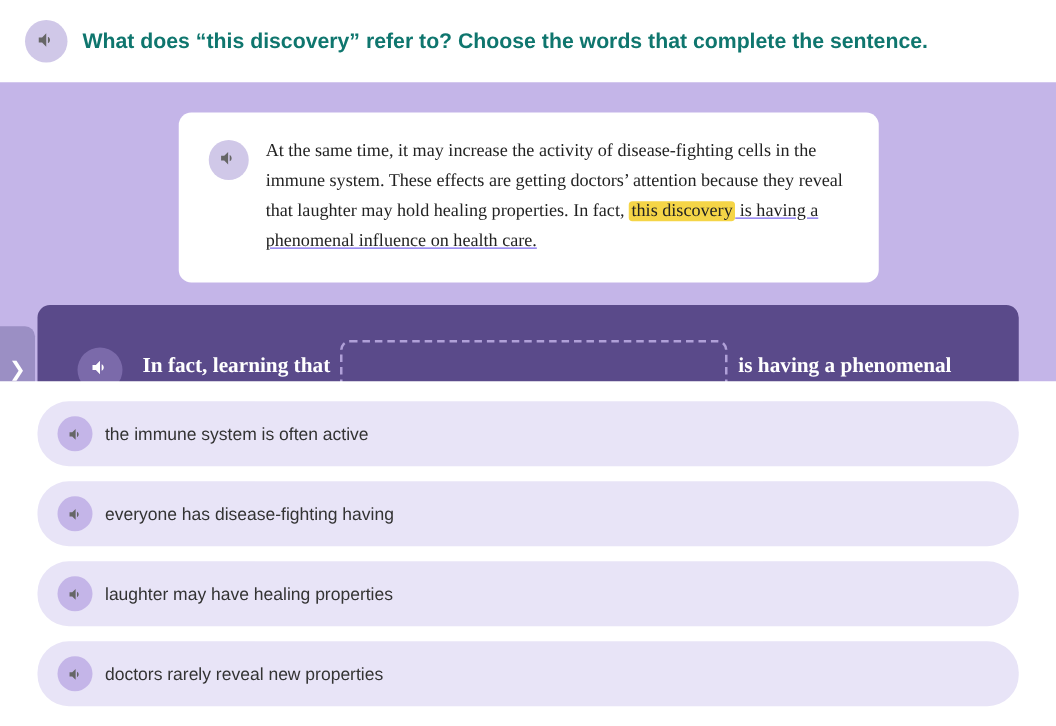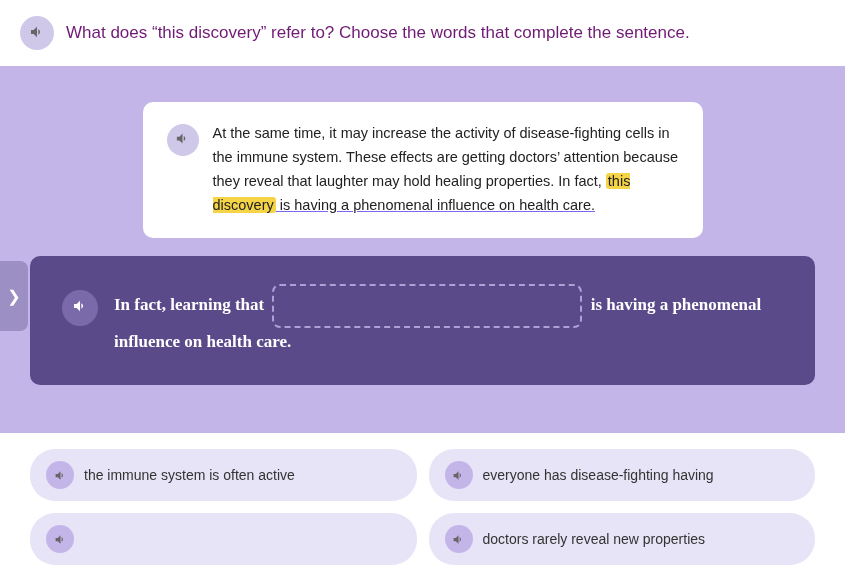--- a/index.html
+++ b/index.html
@@ -16,39 +16,40 @@
     .header {
       background: white;
       padding: 16px 20px;
       display: flex;
       align-items: center;
       gap: 12px;
       min-height: 60px;
     }
     .header-text {
       font-size: 17px;
-      font-weight: normal;
-      color: #701a75;
+      font-weight: bold;
+      color: #0f766e;
     }
 
     
     .main-area {
       background: #c4b5e8;
       padding: 20px 30px;
       position: relative;
     }
 
     
     .passage-card {
       background: white;
       border-radius: 10px;
       padding: 20px 24px;
-      margin: 16px auto;
+      margin: 4px auto;
       max-width: 560px;
       position: relative;
+      font-family: Liberation Serif, serif;
     }
     .passage-card .audio-btn {
       width: 30px;
       height: 30px;
       border-radius: 50%;
       background: #d0c8e8;
       border: none;
       cursor: pointer;
       display: flex;
       align-items: center;
@@ -132,21 +133,21 @@
       justify-content: center;
       color: white;
       font-size: 16px;
     }
 
     
     .choices-area {
       background: white;
       padding: 16px 30px;
       display: grid;
-      grid-template-columns: 1fr 1fr;
+      grid-template-columns: 1fr;
       gap: 12px;
       position: absolute;
       bottom: 0;
       left: 0;
       right: 0;
     }
     .choice-btn {
       background: #e8e4f7;
       border: none;
       border-radius: 25px;
@@ -240,20 +241,21 @@
     </span>
     <span>everyone has disease-fighting having</span>
   </button>
 
   <button class="choice-btn">
     <span class="choice-audio">
       <svg width="13" height="13" viewBox="0 0 24 24" fill="#666">
         <path d="M3 9v6h4l5 5V4L7 9H3zm13.5 3c0-1.77-1.02-3.29-2.5-4.03v8.05c1.48-.73 2.5-2.25 2.5-4.02z"></path>
       </svg>
     </span>
+    <span>laughter may have healing properties</span>
   </button>
 
   <button class="choice-btn">
     <span class="choice-audio">
       <svg width="13" height="13" viewBox="0 0 24 24" fill="#666">
         <path d="M3 9v6h4l5 5V4L7 9H3zm13.5 3c0-1.77-1.02-3.29-2.5-4.03v8.05c1.48-.73 2.5-2.25 2.5-4.02z"></path>
       </svg>
     </span>
     <span>doctors rarely reveal new properties</span>
   </button>

